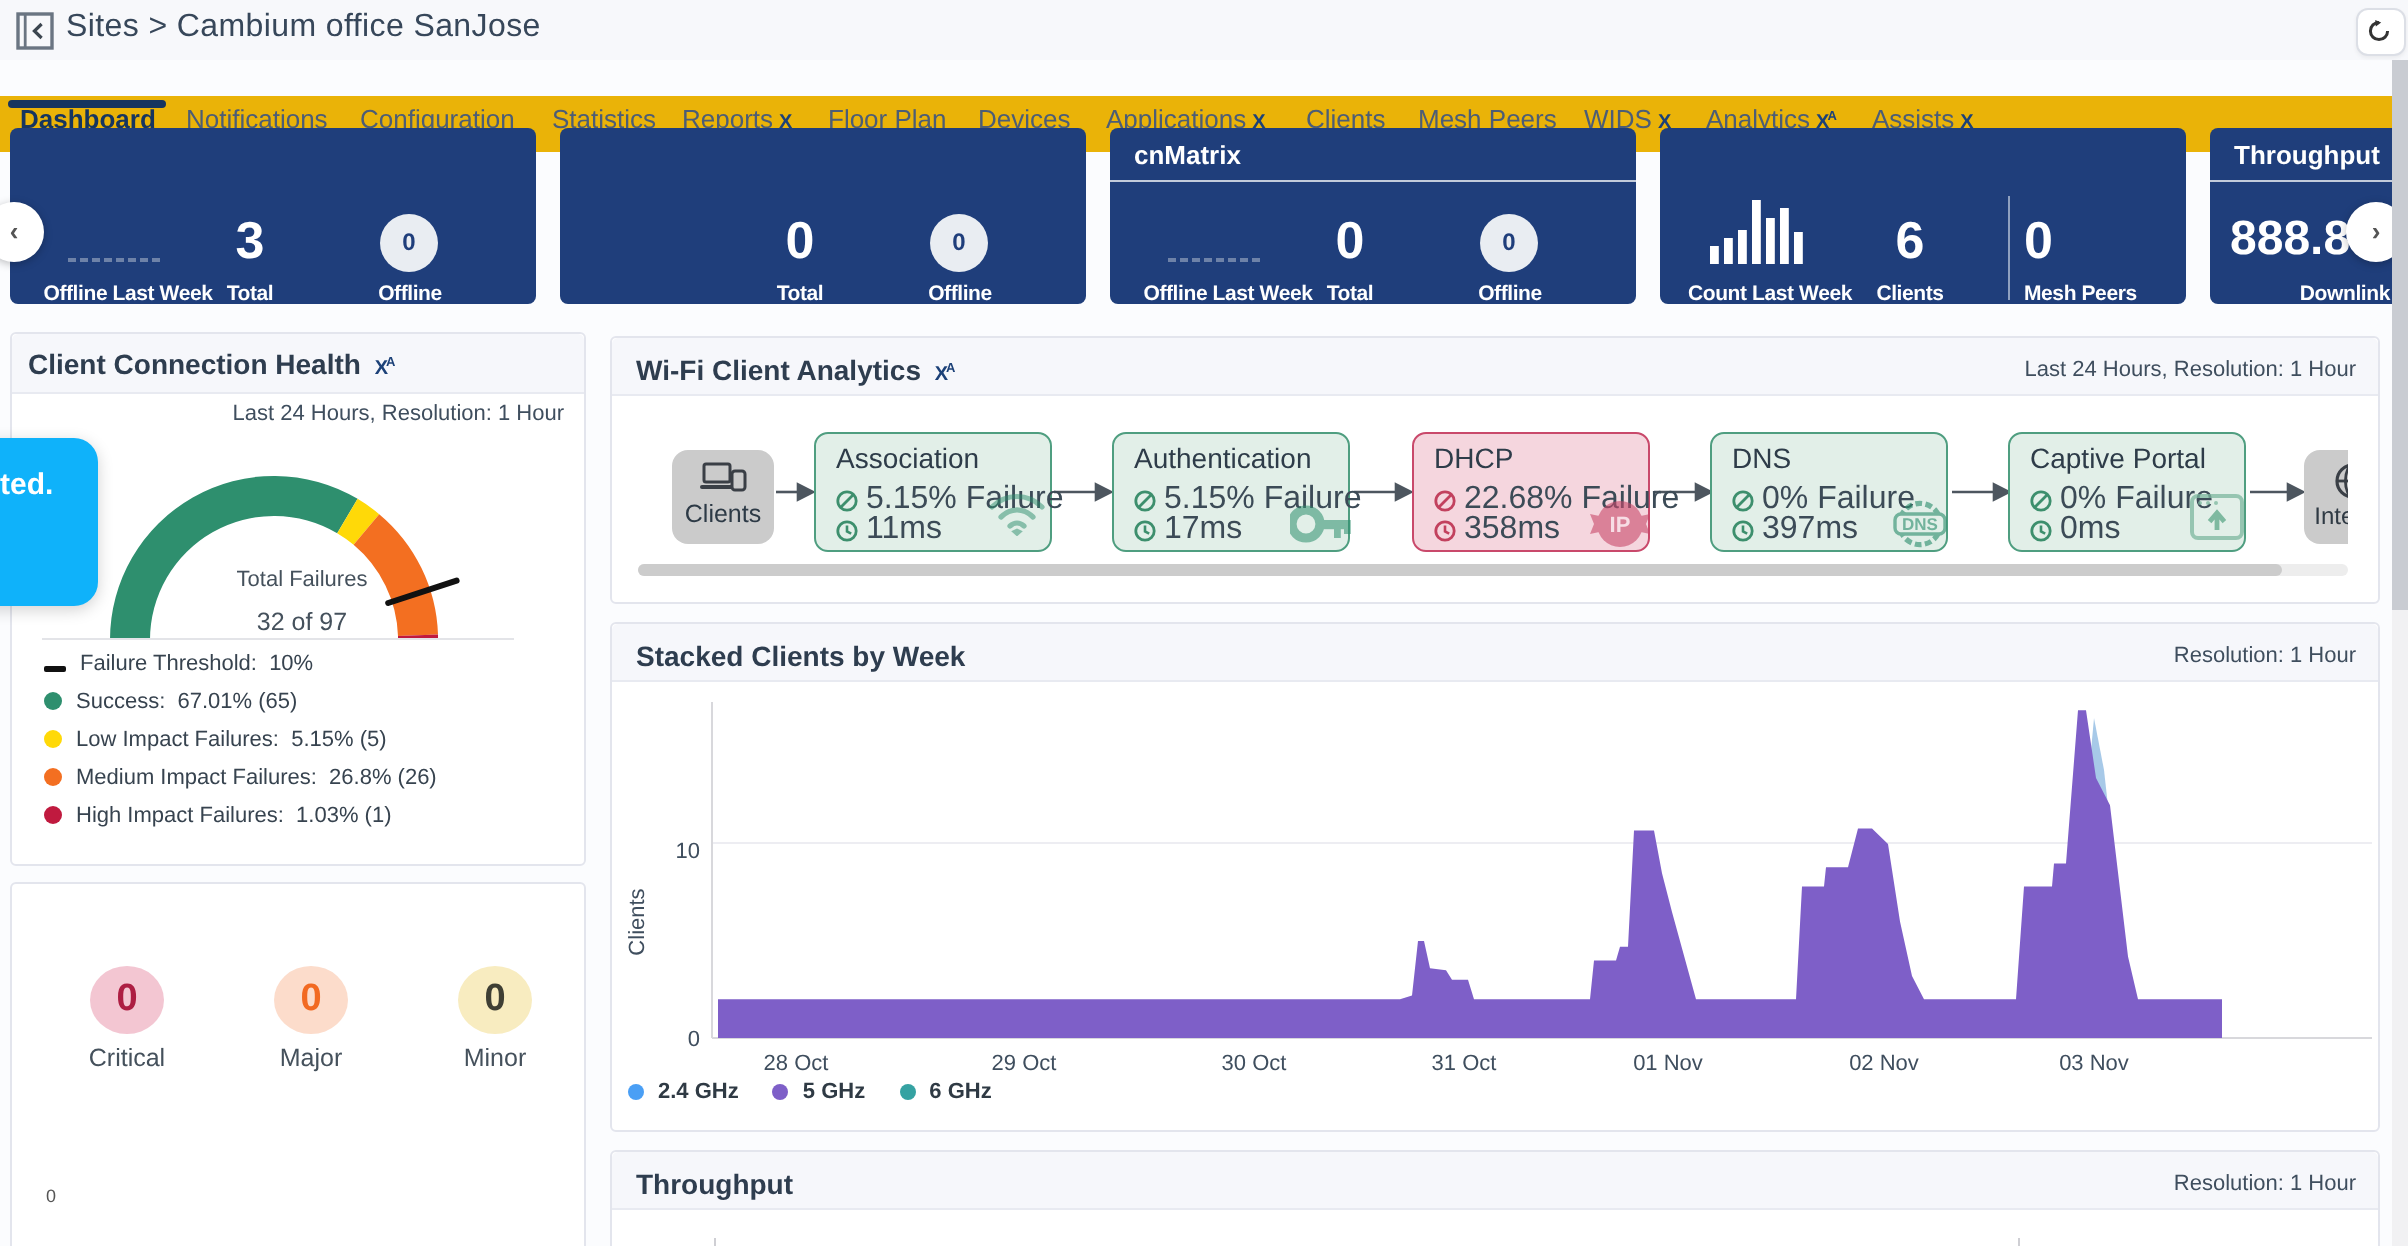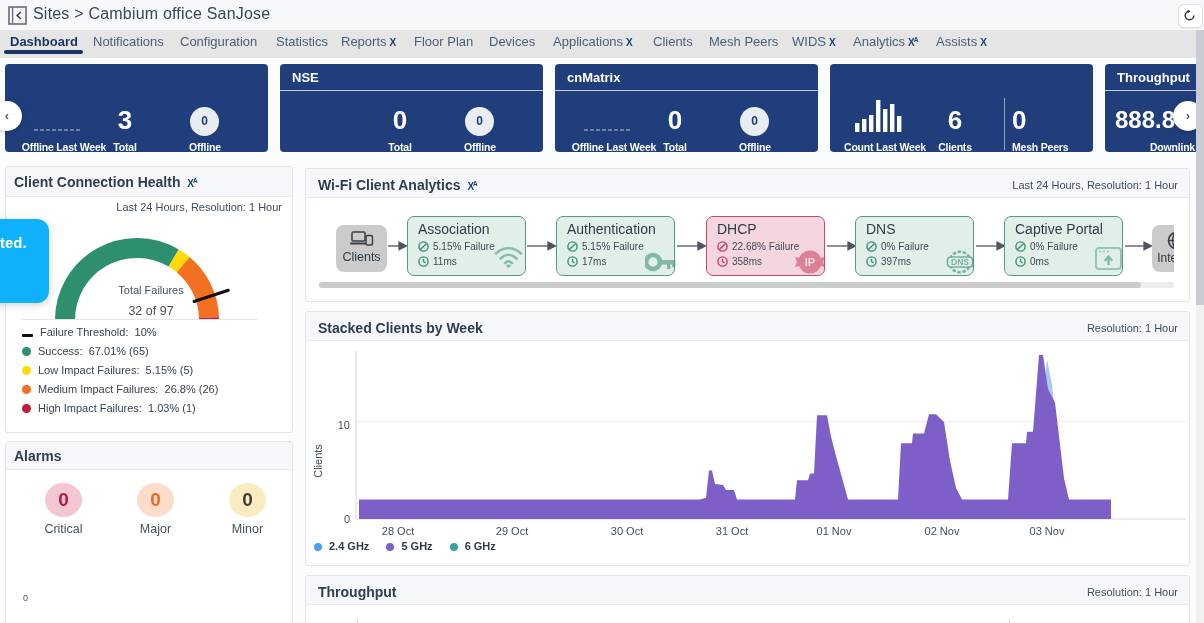--- a/index.html
+++ b/index.html
@@ -4,21 +4,21 @@
 <style>
   html,body{margin:0;padding:0;}
   body{width:1204px;height:623px;overflow:hidden;position:relative;
        background:#fbfcfe;font-family:"Liberation Sans",sans-serif;}
   .abs{position:absolute;}
   
   #topbar{left:0;top:0;width:1204px;height:30px;background:#f7f8fb;}
   #title{left:33px;top:5px;font-size:16px;color:#37475a;font-weight:400;letter-spacing:.2px;}
   #refreshbtn{left:1178px;top:4px;width:23px;height:22px;background:#fff;border:1px solid #dcdfe6;border-radius:6px;box-shadow:0 1px 2px rgba(0,0,0,.06);}
   
-  #nav{left:0;top:30px;width:1204px;height:28px;background:#e5e5e5;font-size:13px;color:#4c5d76;}
+  #nav{left:0;top:48px;width:1204px;height:28px;background:#eab308;font-size:13px;color:#4c5d76;}
   .navitem{position:absolute;top:4px;white-space:nowrap;}
   .xtag{color:#1c4178;font-weight:700;font-size:10px;margin-left:3px;}
   .xtag sup{font-size:6.5px;vertical-align:4px;margin-left:-1px;}
   #nav .active{color:#16355f;font-weight:700;}
   #navline{left:4px;top:50px;width:79px;height:3.5px;background:#16355f;border-radius:2px;}
   
   .bcard{position:absolute;top:64px;width:263px;height:88px;background:#1f3e7b;border-radius:4px;color:#fff;}
   .bhead{position:absolute;left:0;top:0;width:100%;height:26px;border-bottom:1px solid #c2cbdb;}
   .bhead .t{position:absolute;left:12px;top:6px;font-size:13px;font-weight:700;}
   .bhead .r{position:absolute;right:10px;top:8px;font-size:10px;font-weight:700;}
@@ -35,21 +35,21 @@
   .whead .t{position:absolute;left:12px;font-size:14px;font-weight:700;color:#2e3d4f;white-space:nowrap;}
   .whead .r{position:absolute;right:11px;font-size:11px;color:#3f4e5e;white-space:nowrap;}
   .legend{left:16px;font-size:11px;color:#37434f;white-space:nowrap;}
   .lk{display:inline-block;width:9px;height:9px;border-radius:50%;margin-right:7px;vertical-align:-1px;}
   .acirc{position:absolute;top:41px;width:37px;height:34px;border-radius:50%;font-size:19px;font-weight:700;text-align:center;line-height:34px;}
   .gbox{position:absolute;background:#cbcbcb;border-radius:8px;}
   .fbox{position:absolute;top:18px;width:119px;height:60px;border-radius:7px;box-sizing:border-box;}
   .fbox.green{background:#e2efe8;border:1.5px solid #4f9e80;}
   .fbox.red{background:#f5d6de;border:1.5px solid #c9496b;}
   .ft{position:absolute;left:10px;top:4px;font-size:14px;color:#2e3c49;}
-  .fr{position:absolute;left:10px;font-size:10px;color:#3c4b57;white-space:nowrap;}
+  .fr{position:absolute;left:10px;font-size:16px;color:#3c4b57;white-space:nowrap;}
   .fr.red{color:#3c4b57;}
   .fic{vertical-align:-2px;margin-right:4px;}
   .alab{position:absolute;top:80px;width:77px;text-align:center;font-size:12.5px;color:#45515c;}
   
   #sbtrack{left:1196px;top:30px;width:8px;height:593px;background:#f1f1f3;}
   #sbthumb{left:1196px;top:30px;width:8px;height:275px;background:#c9ccd2;}
 </style>
 </head>
 <body>
 <div id="topbar" class="abs"></div>
@@ -84,23 +84,20 @@
 
 <div class="bcard" style="left:5px">
   <div class="dashline" style="left:29px"><span class="dash"></span><span class="dash"></span><span class="dash"></span><span class="dash"></span><span class="dash"></span><span class="dash"></span><span class="dash"></span><span class="dash"></span></div>
   <div class="blab" style="left:10px;width:98px">Offline Last Week</div>
   <div class="bnum" style="left:100px;width:40px">3</div>
   <div class="blab" style="left:100px;width:40px">Total</div>
   <div class="bcircle" style="left:185px">0</div>
   <div class="blab" style="left:175px;width:50px">Offline</div>
 </div>
 <div class="bcard" style="left:280px">
-  <div class="bhead">
-      <span class="t">NSE</span>
-    </div>
   <div class="bnum" style="left:100px;width:40px">0</div>
   <div class="blab" style="left:100px;width:40px">Total</div>
   <div class="bcircle" style="left:185px">0</div>
   <div class="blab" style="left:175px;width:50px">Offline</div>
 </div>
 <div class="bcard" style="left:555px">
   <div class="bhead">
       <span class="t">cnMatrix</span>
     </div>
   <div class="dashline" style="left:29px"><span class="dash"></span><span class="dash"></span><span class="dash"></span><span class="dash"></span><span class="dash"></span><span class="dash"></span><span class="dash"></span><span class="dash"></span></div>
@@ -160,23 +157,20 @@
   <div class="legend abs" style="top:159px"><span class="lk" style="background:#111;width:11px;height:3px;border-radius:1px;margin-top:5px"></span>Failure Threshold:&nbsp; 10%</div>
   <div class="legend abs" style="top:178px"><span class="lk" style="background:#2e8f6e"></span>Success:&nbsp; 67.01% (65)</div>
   <div class="legend abs" style="top:197px"><span class="lk" style="background:#ffd908"></span>Low Impact Failures:&nbsp; 5.15% (5)</div>
   <div class="legend abs" style="top:216px"><span class="lk" style="background:#f36f21"></span>Medium Impact Failures:&nbsp; 26.8% (26)</div>
   <div class="legend abs" style="top:235px"><span class="lk" style="background:#c01a3f"></span>High Impact Failures:&nbsp; 1.03% (1)</div>
 </div>
 <div id="toast" class="abs" style="left:-19px;top:219px;width:68px;height:84px;border-radius:12px;background:#0fb2fa;box-shadow:0 2px 8px rgba(0,0,0,.18)">
   <div class="abs" style="left:19px;top:15px;font-size:15px;font-weight:700;color:#fff">ted.</div>
 </div>
 <div id="alarmcard" class="wcard" style="left:5px;top:441px;width:288px;height:190px">
-  <div class="whead" style="height:28px">
-      <span class="t" style="top:6px;left:8px">Alarms</span>
-    </div>
   <div class="acirc" style="left:39px;background:#f3c6d2;color:#ad1e43">0</div>
   <div class="alab" style="left:19px">Critical</div>
   <div class="acirc" style="left:131px;background:#fcdccb;color:#f26a22">0</div>
   <div class="alab" style="left:111px">Major</div>
   <div class="acirc" style="left:223px;background:#f8ecc0;color:#3f3f34">0</div>
   <div class="alab" style="left:203px">Minor</div>
   <div class="abs" style="left:17px;top:151px;font-size:9px;color:#555">0</div>
 </div>
 <div id="ancard" class="wcard" style="left:305px;top:168px;width:885px;height:134px">
   <div class="whead" style="height:29px">

